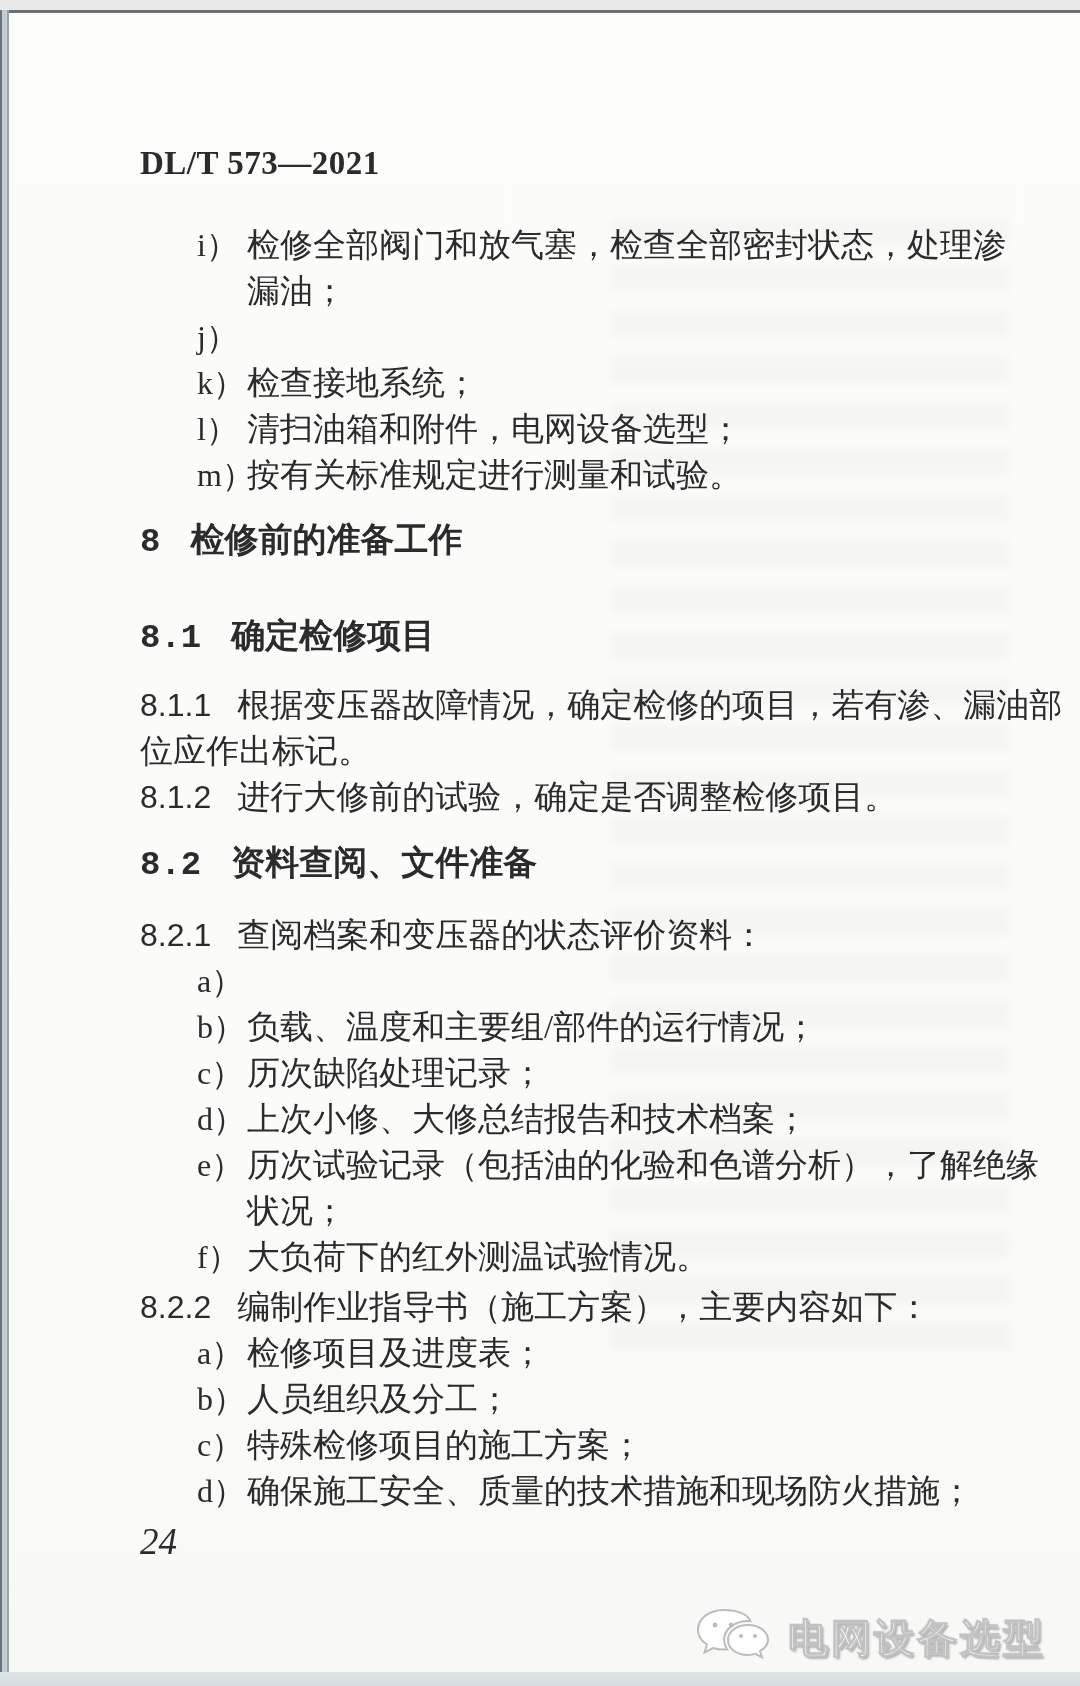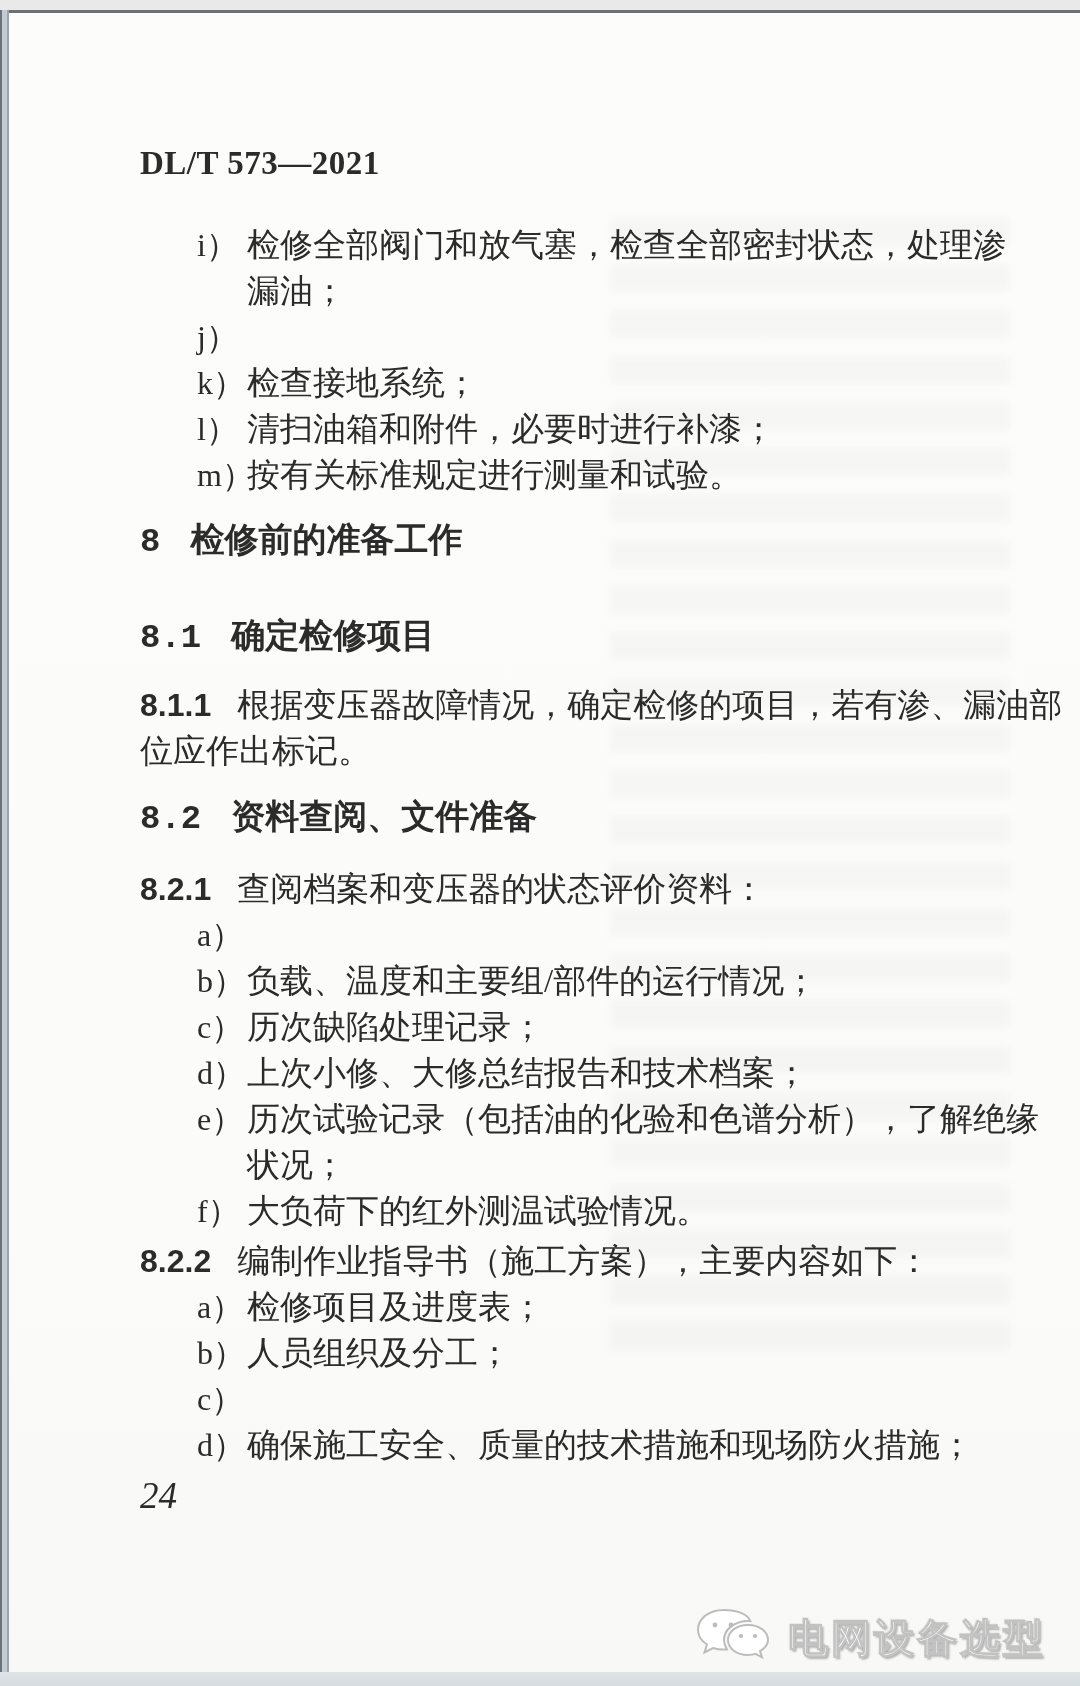--- a/index.html
+++ b/index.html
@@ -35,21 +35,21 @@
   .hang-item .li-lines { flex:1; min-width:0; }
 
   .sec-heading { font-family:Liberation Mono, monospace; font-weight:700;
                  font-size:34px; line-height:44px; white-space:nowrap; }
   .sec-heading .num { display:inline-block; margin-right:30px; }
   .h8  { margin-top:22px; }
   .h81 { margin-top:52px; }
   .h82 { margin-top:23px; }
 
   .clause { }
-  .clause-num { font-family:"Liberation Sans","DejaVu Sans",sans-serif; font-weight:700;
+  .clause-num { font-family:"Liberation Sans","DejaVu Sans",sans-serif; font-weight:400;
                 font-size:32px; margin-right:26px;text-align:right; }
   .c811 { margin-top:22px; }
   .c821 { margin-top:25px; }
   .c822 { margin-top:4px; }
 
   .inner-list { }
 
   .page-number { margin-top:6px; font-size:37px; line-height:44px; font-style:italic; }
 
   .watermark { position:absolute; right:34px; bottom:26px; display:flex; align-items:center;
@@ -84,21 +84,21 @@
       </div>
       <div class="hang-item">
         <span class="marker">k）</span>
         <div class="li-lines">
             <div class="line">检查接地系统；</div>
           </div>
       </div>
       <div class="hang-item">
         <span class="marker">l）</span>
         <div class="li-lines">
-            <div class="line">清扫油箱和附件，必要时进行补漆；</div>
+            <div class="line">清扫油箱和附件，电网设备选型；</div>
           </div>
       </div>
       <div class="hang-item">
         <span class="marker">m）</span>
         <div class="li-lines">
             <div class="line">按有关标准规定进行测量和试验。</div>
           </div>
       </div>
     </div>
 
@@ -108,20 +108,23 @@
 
     <div class="sec-heading h81">
       <span class="num">8.1</span><span>确定检修项目</span>
     </div>
 
     <div class="clause c811">
       <div class="line"><span class="clause-num">8.1.1</span><span>根据变压器故障情况，确定检修的项目，若有渗、漏油部</span></div>
       <div class="line">位应作出标记。</div>
     </div>
 
+    <div class="clause">
+      <div class="line"><span class="clause-num">8.1.2</span><span>进行大修前的试验，确定是否调整检修项目。</span></div>
+    </div>
 
     <div class="sec-heading h82">
       <span class="num">8.2</span><span>资料查阅、文件准备</span>
     </div>
 
     <div class="clause c821">
       <div class="line"><span class="clause-num">8.2.1</span><span>查阅档案和变压器的状态评价资料：</span></div>
     </div>
 
     <div class="inner-list">
@@ -173,20 +176,23 @@
           </div>
       </div>
       <div class="hang-item">
         <span class="marker">b）</span>
         <div class="li-lines">
             <div class="line">人员组织及分工；</div>
           </div>
       </div>
       <div class="hang-item">
         <span class="marker">c）</span>
+        <div class="li-lines">
+            <div class="line">特殊检修项目的施工方案；</div>
+          </div>
       </div>
       <div class="hang-item">
         <span class="marker">d）</span>
         <div class="li-lines">
             <div class="line">确保施工安全、质量的技术措施和现场防火措施；</div>
           </div>
       </div>
     </div>
 
     <div class="page-number">24</div>

